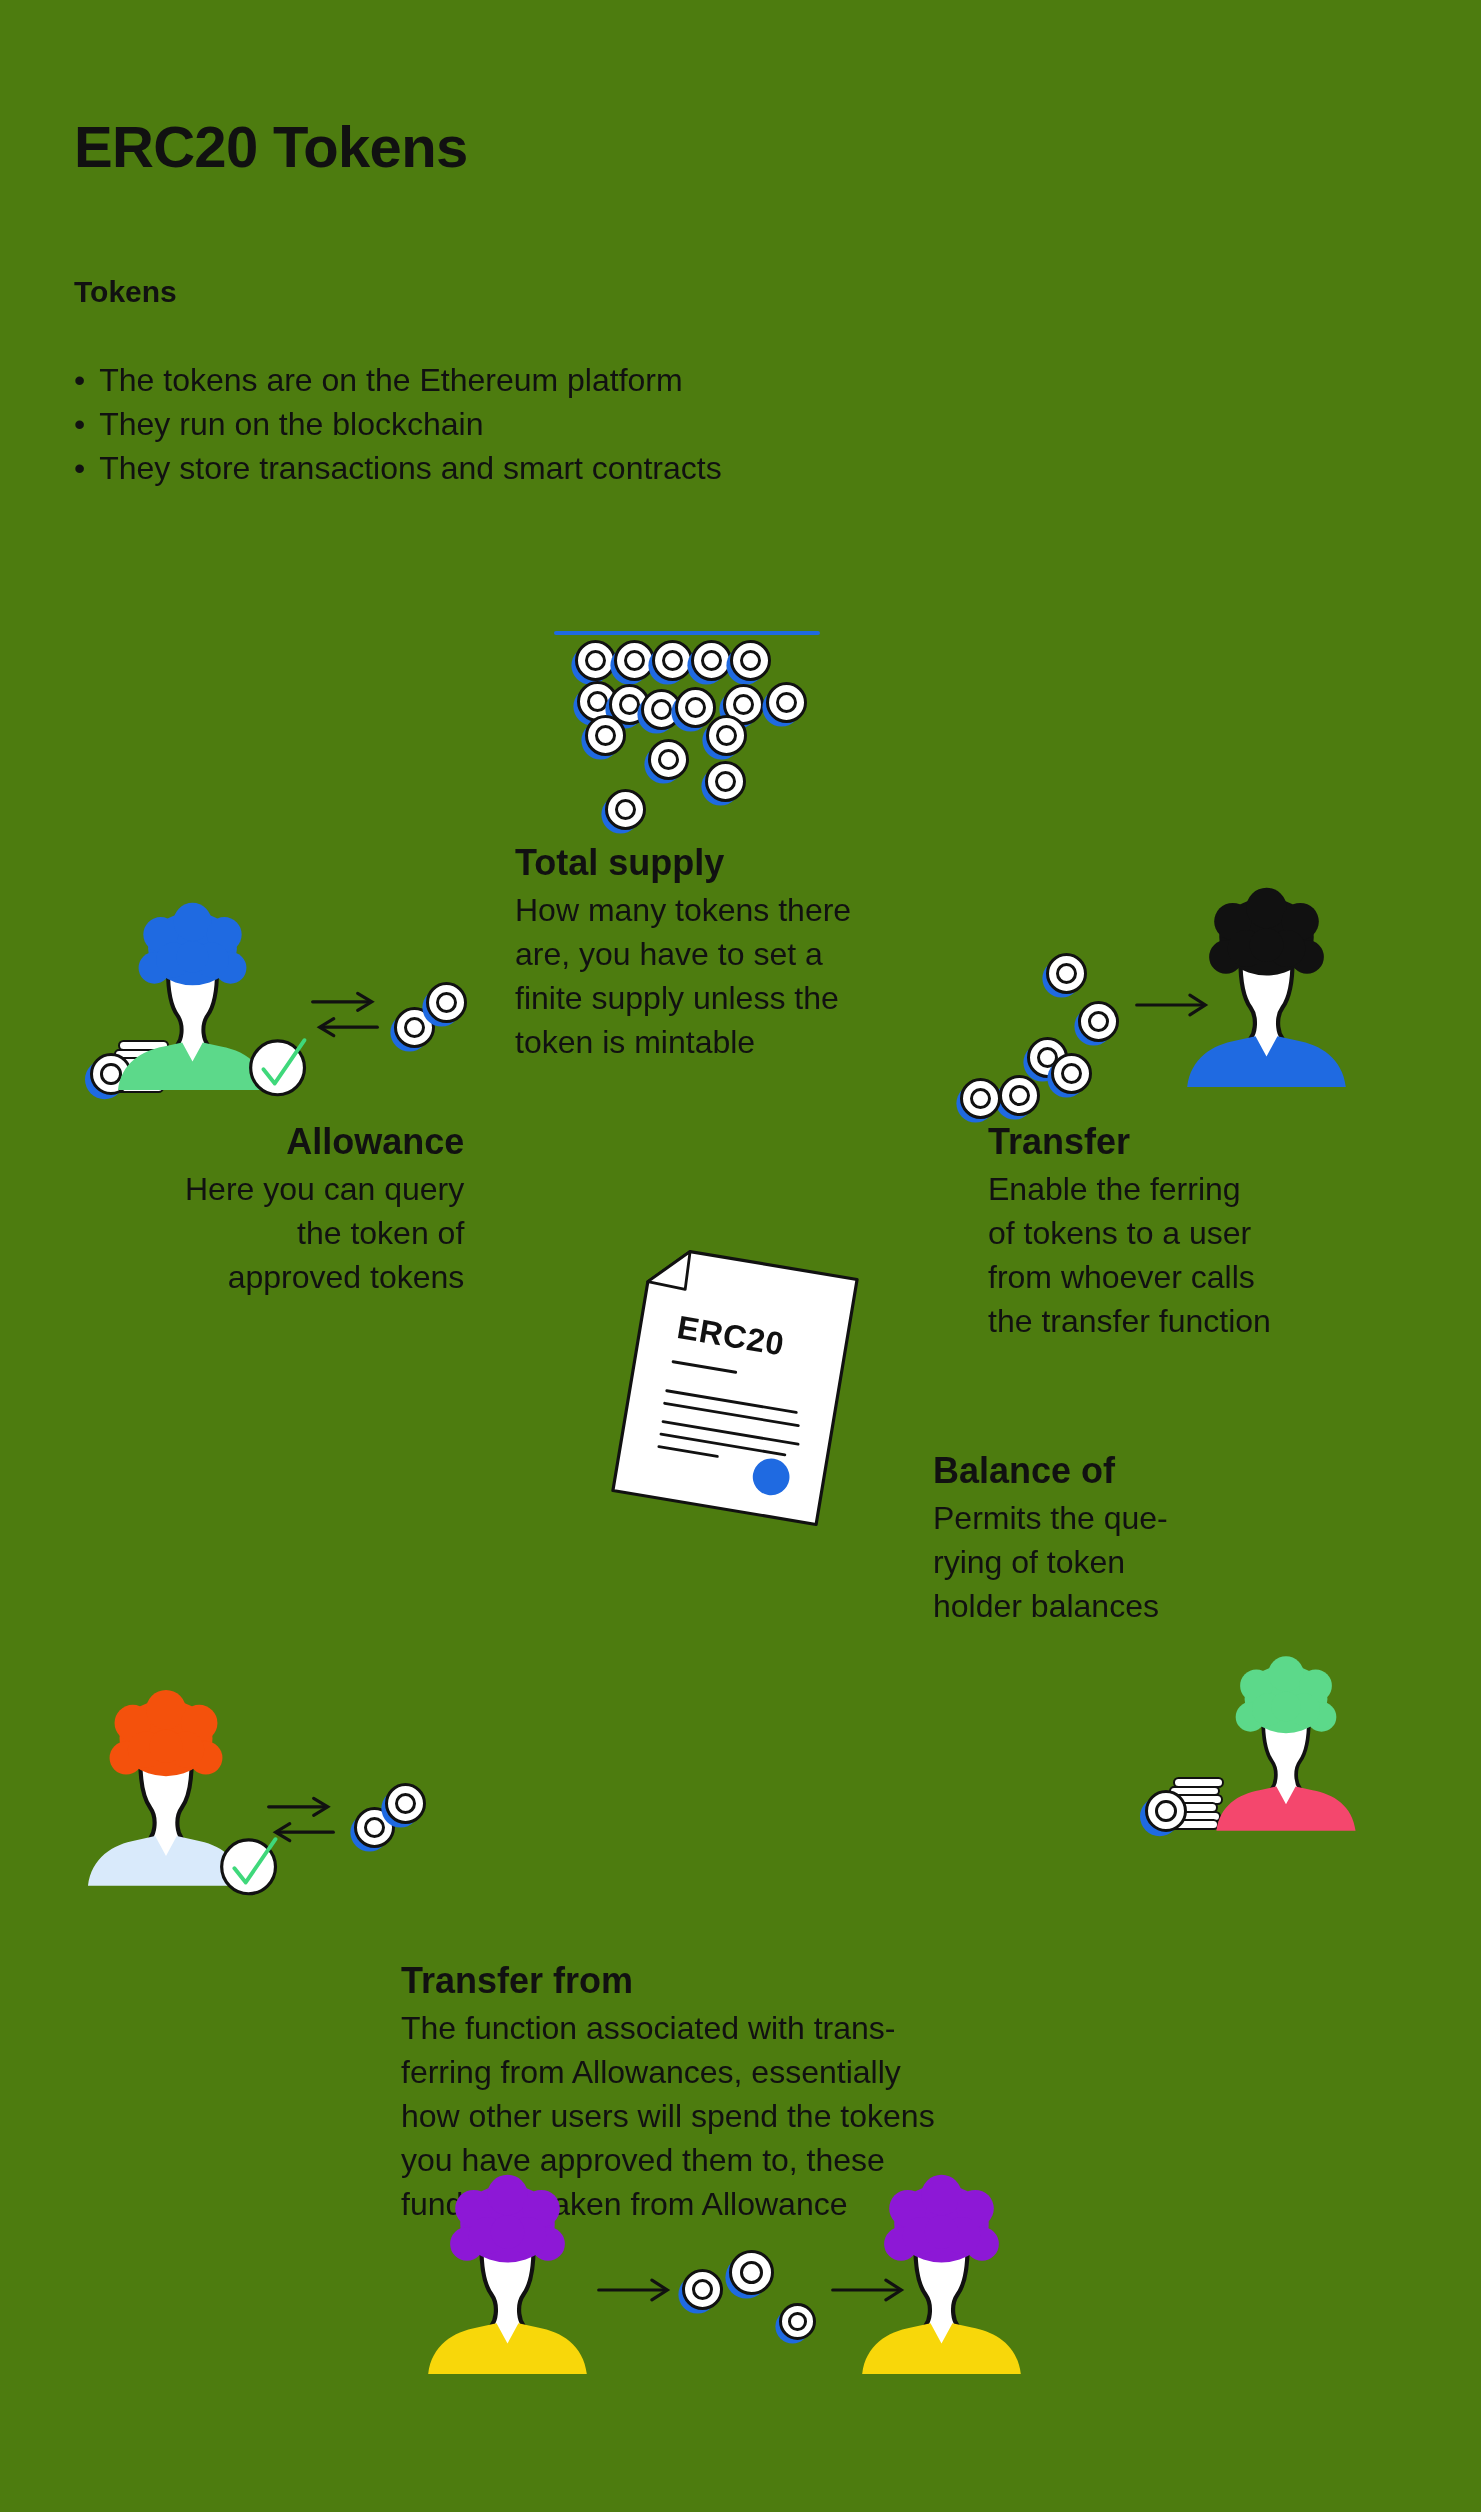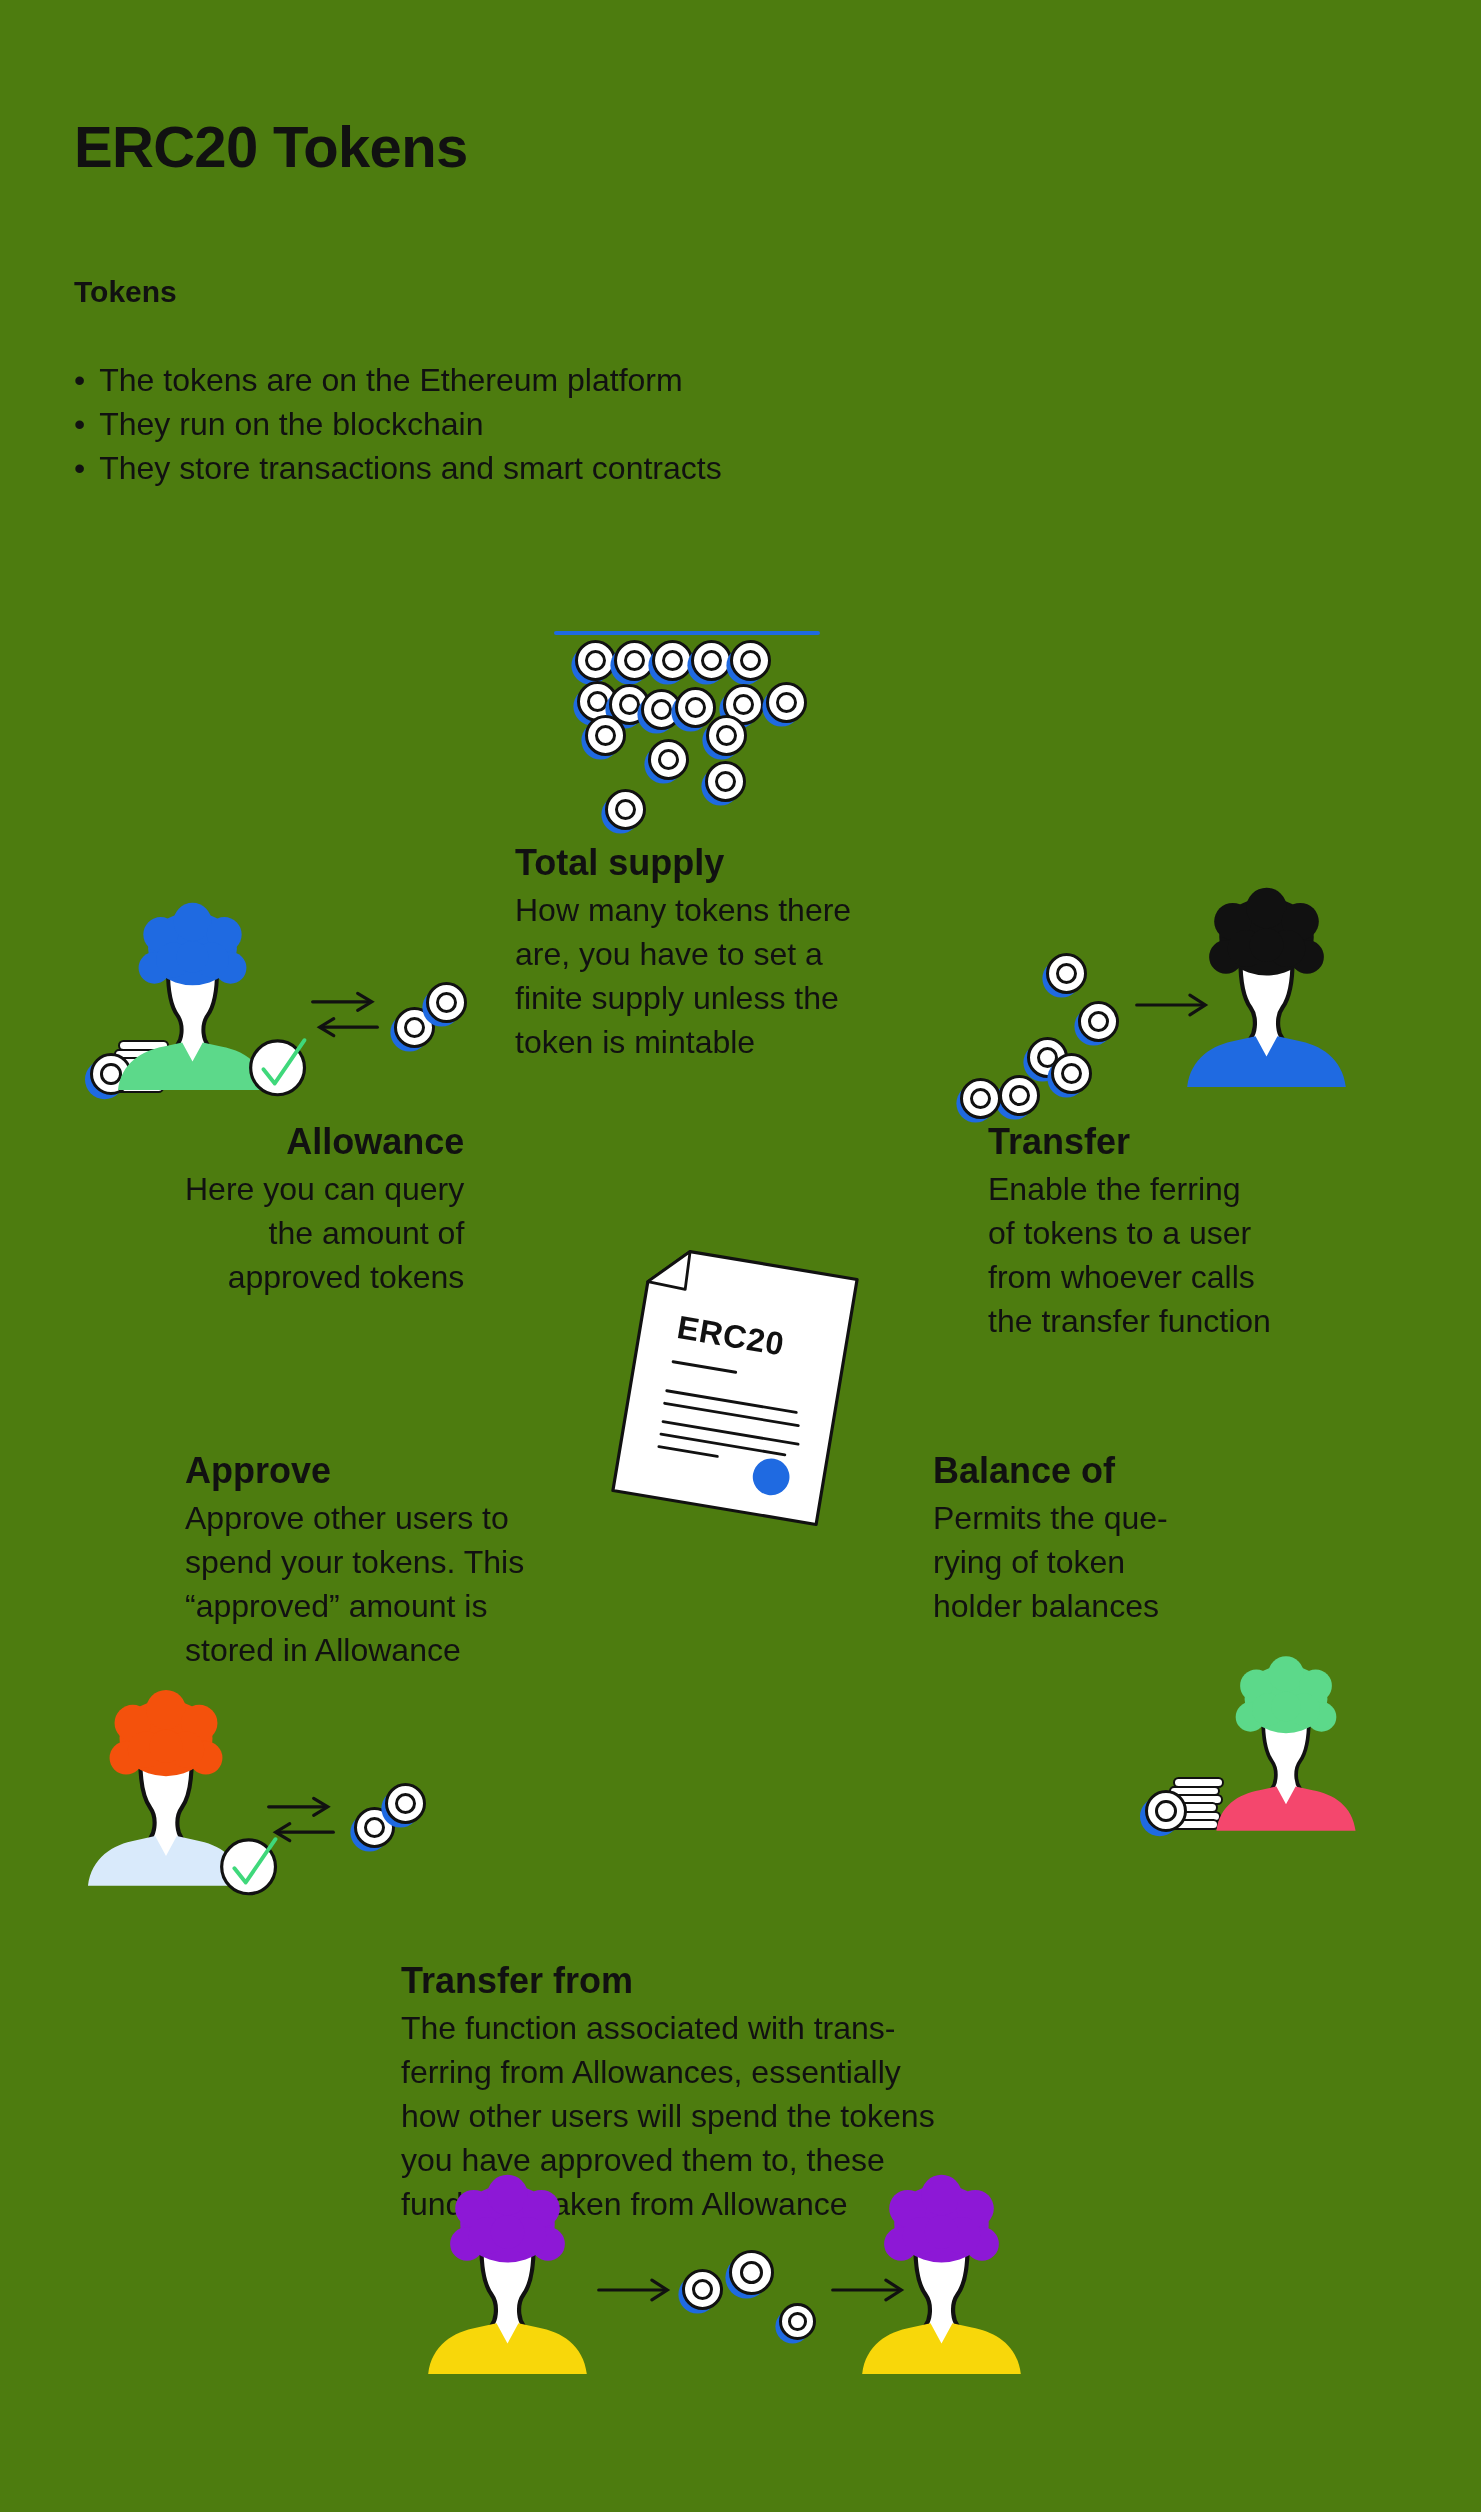--- a/index.html
+++ b/index.html
@@ -140,21 +140,21 @@
         <path d="M32,38 L12,50 L32,62"></path>
     </g>
   </svg>
   <div class="abs coin" style="left:394px; top:1007px;"></div>
   <div class="abs coin" style="left:426px; top:982px;"></div>
 
   <div class="abs" style="left:185px; top:1123px;text-align:right;">
     <div class="sec-h">Allowance</div>
     <div class="sec-body" style="margin-top:5.6px;">
       <div>Here you can query</div>
-      <div>the amount of</div>
+      <div>the token of</div>
       <div>approved tokens</div>
     </div>
   </div>
 
   <div class="abs coin" style="left:1046px; top:953px;"></div>
   <div class="abs coin" style="left:1078px; top:1001px;"></div>
   <div class="abs coin" style="left:1027px; top:1037px;"></div>
   <div class="abs coin" style="left:1051px; top:1053px;"></div>
   <div class="abs coin" style="left:999px; top:1075px;"></div>
   <div class="abs coin" style="left:960px; top:1078px;"></div>
@@ -188,29 +188,20 @@
         <path d="M56,204 H242"></path>
         <path d="M56,222 H248"></path>
         <path d="M58,248 H252"></path>
         <path d="M58,266 H236"></path>
         <path d="M58,284 H142"></path>
       </g>
       <circle cx="222" cy="300" r="26" fill="var(--blue,#1f6ae1)"></circle>
     </svg>
   </div>
 
-  <div class="abs" style="left:185px; top:1452px;">
-    <div class="sec-h">Approve</div>
-    <div class="sec-body" style="margin-top:5.6px;">
-      <div>Approve other users to</div>
-      <div>spend your tokens. This</div>
-      <div>“approved” amount is</div>
-      <div>stored in Allowance</div>
-    </div>
-  </div>
 
   <div class="abs" style="left:933px; top:1452px;">
     <div class="sec-h">Balance of</div>
     <div class="sec-body" style="margin-top:5.6px;">
       <div>Permits the que-</div>
       <div>rying of token</div>
       <div>holder balances</div>
     </div>
   </div>
 

